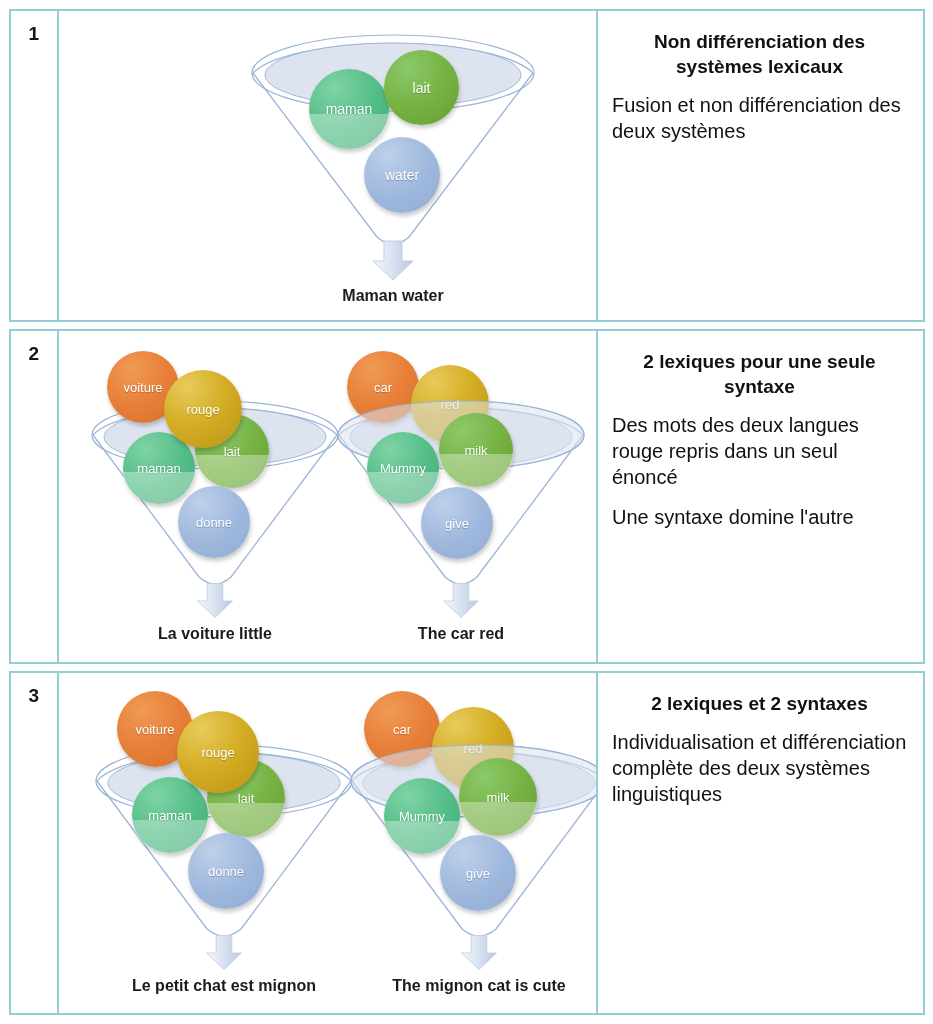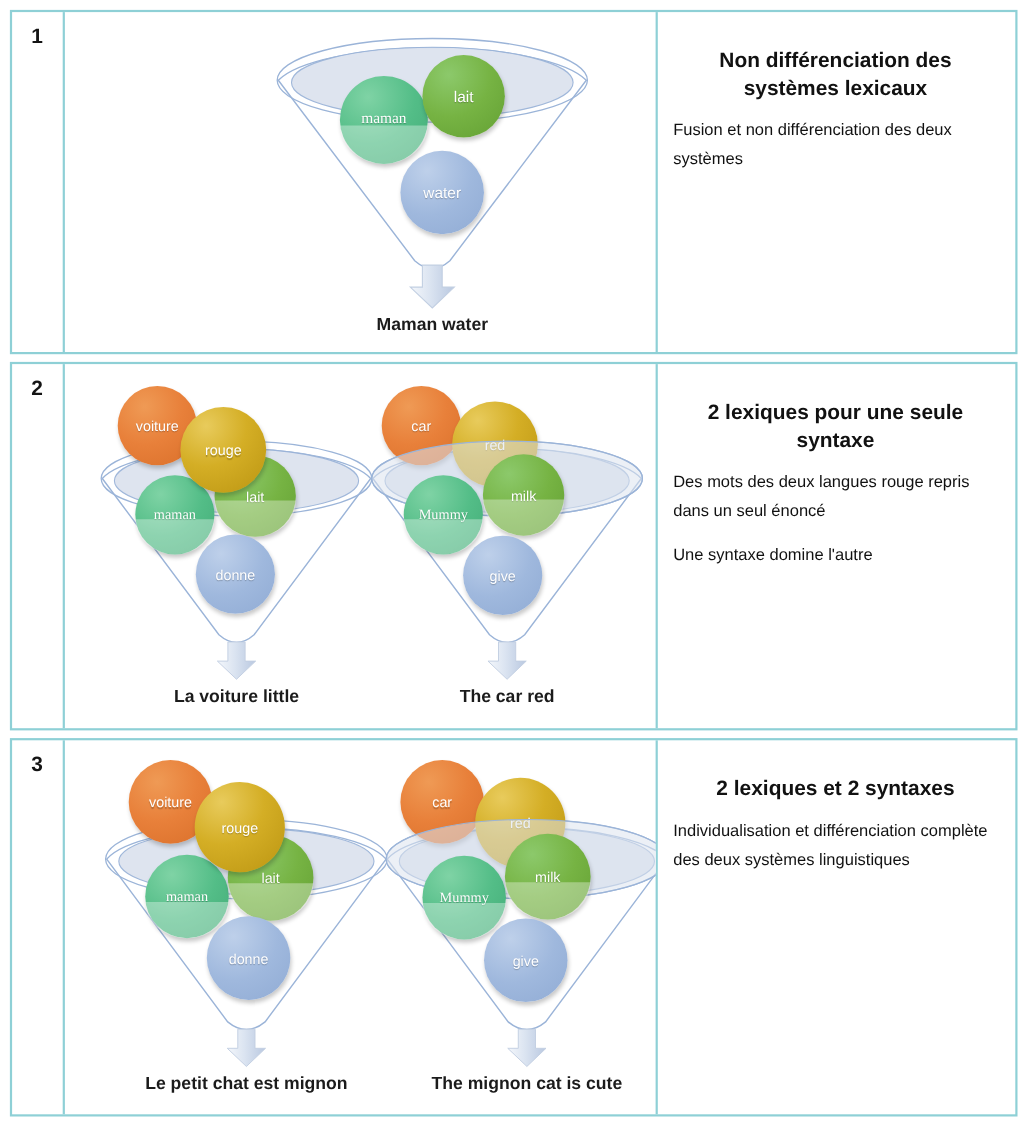--- a/index.html
+++ b/index.html
@@ -39,24 +39,24 @@
     flex:1 1 auto;box-sizing:border-box;
     border-right:2px solid #8ed0d6;
     position:relative;overflow:hidden;
   }
   .cell-txt{
     width:325px;flex:0 0 325px;box-sizing:border-box;
     position:relative;padding:14px 16px 0 14px;
   }
   .txt-title{
     font-weight:bold;font-size:19px;line-height:25px;color:#111;
-    text-align:center;margin:18px 0 13px 0;
+    text-align:center;margin:4px 0 13px 0;
   }
   .txt-p{
-    font-size:15px;line-height:26px;color:#111;margin:0 0 14px 0;
+    font-size:20px;line-height:26px;color:#111;margin:0 0 14px 0;
     text-align:left;
   }
 
   
   .funnel{position:absolute;}
   .funnel svg{display:block;overflow:visible;}
   .caption{
     position:absolute;left:0;width:100%;text-align:center;
     font-size:16px;font-weight:bold;color:#1b1b1b;white-space:nowrap;
   }
@@ -68,21 +68,21 @@
     color:#ffffff;font-size:14px;
     text-shadow:0 1px 1px rgba(0,0,0,.25);
     box-shadow:1px 3px 4px rgba(0,0,0,.22);
     box-sizing:border-box;
   }
   .bub span{pointer-events:none;}
 
   .b-orange{background:radial-gradient(circle at 34% 26%, #ef9a55 0%, #e8803a 48%, #d96f2a 100%);}
   .b-yellow{background:radial-gradient(circle at 30% 22%, #e8cb5c 0%, #d4ae25 45%, #bb9512 100%);}
   .b-green {background:radial-gradient(circle at 32% 24%, #8cc96b 0%, #76b343 50%, #63a033 100%);}
-  .b-teal  {background:radial-gradient(circle at 32% 24%, #7fd3a5 0%, #53bd87 52%, #43ab77 100%);font-family:Liberation Serif, serif;}
+  .b-teal  {background:radial-gradient(circle at 32% 24%, #7fd3a5 0%, #53bd87 52%, #43ab77 100%);}
   .b-blue  {background:radial-gradient(circle at 32% 24%, #bed0ea 0%, #9fb8dd 52%, #90abd4 100%);}
 
   
   .b-teal.halfcut::after,
   .b-green.halfcut::after{
     content:"";position:absolute;left:0;right:0;bottom:0;height:44%;
     border-radius:0 0 50% 50%/0 0 100% 100%;
     background:rgba(255,255,255,.34);
   }
 

